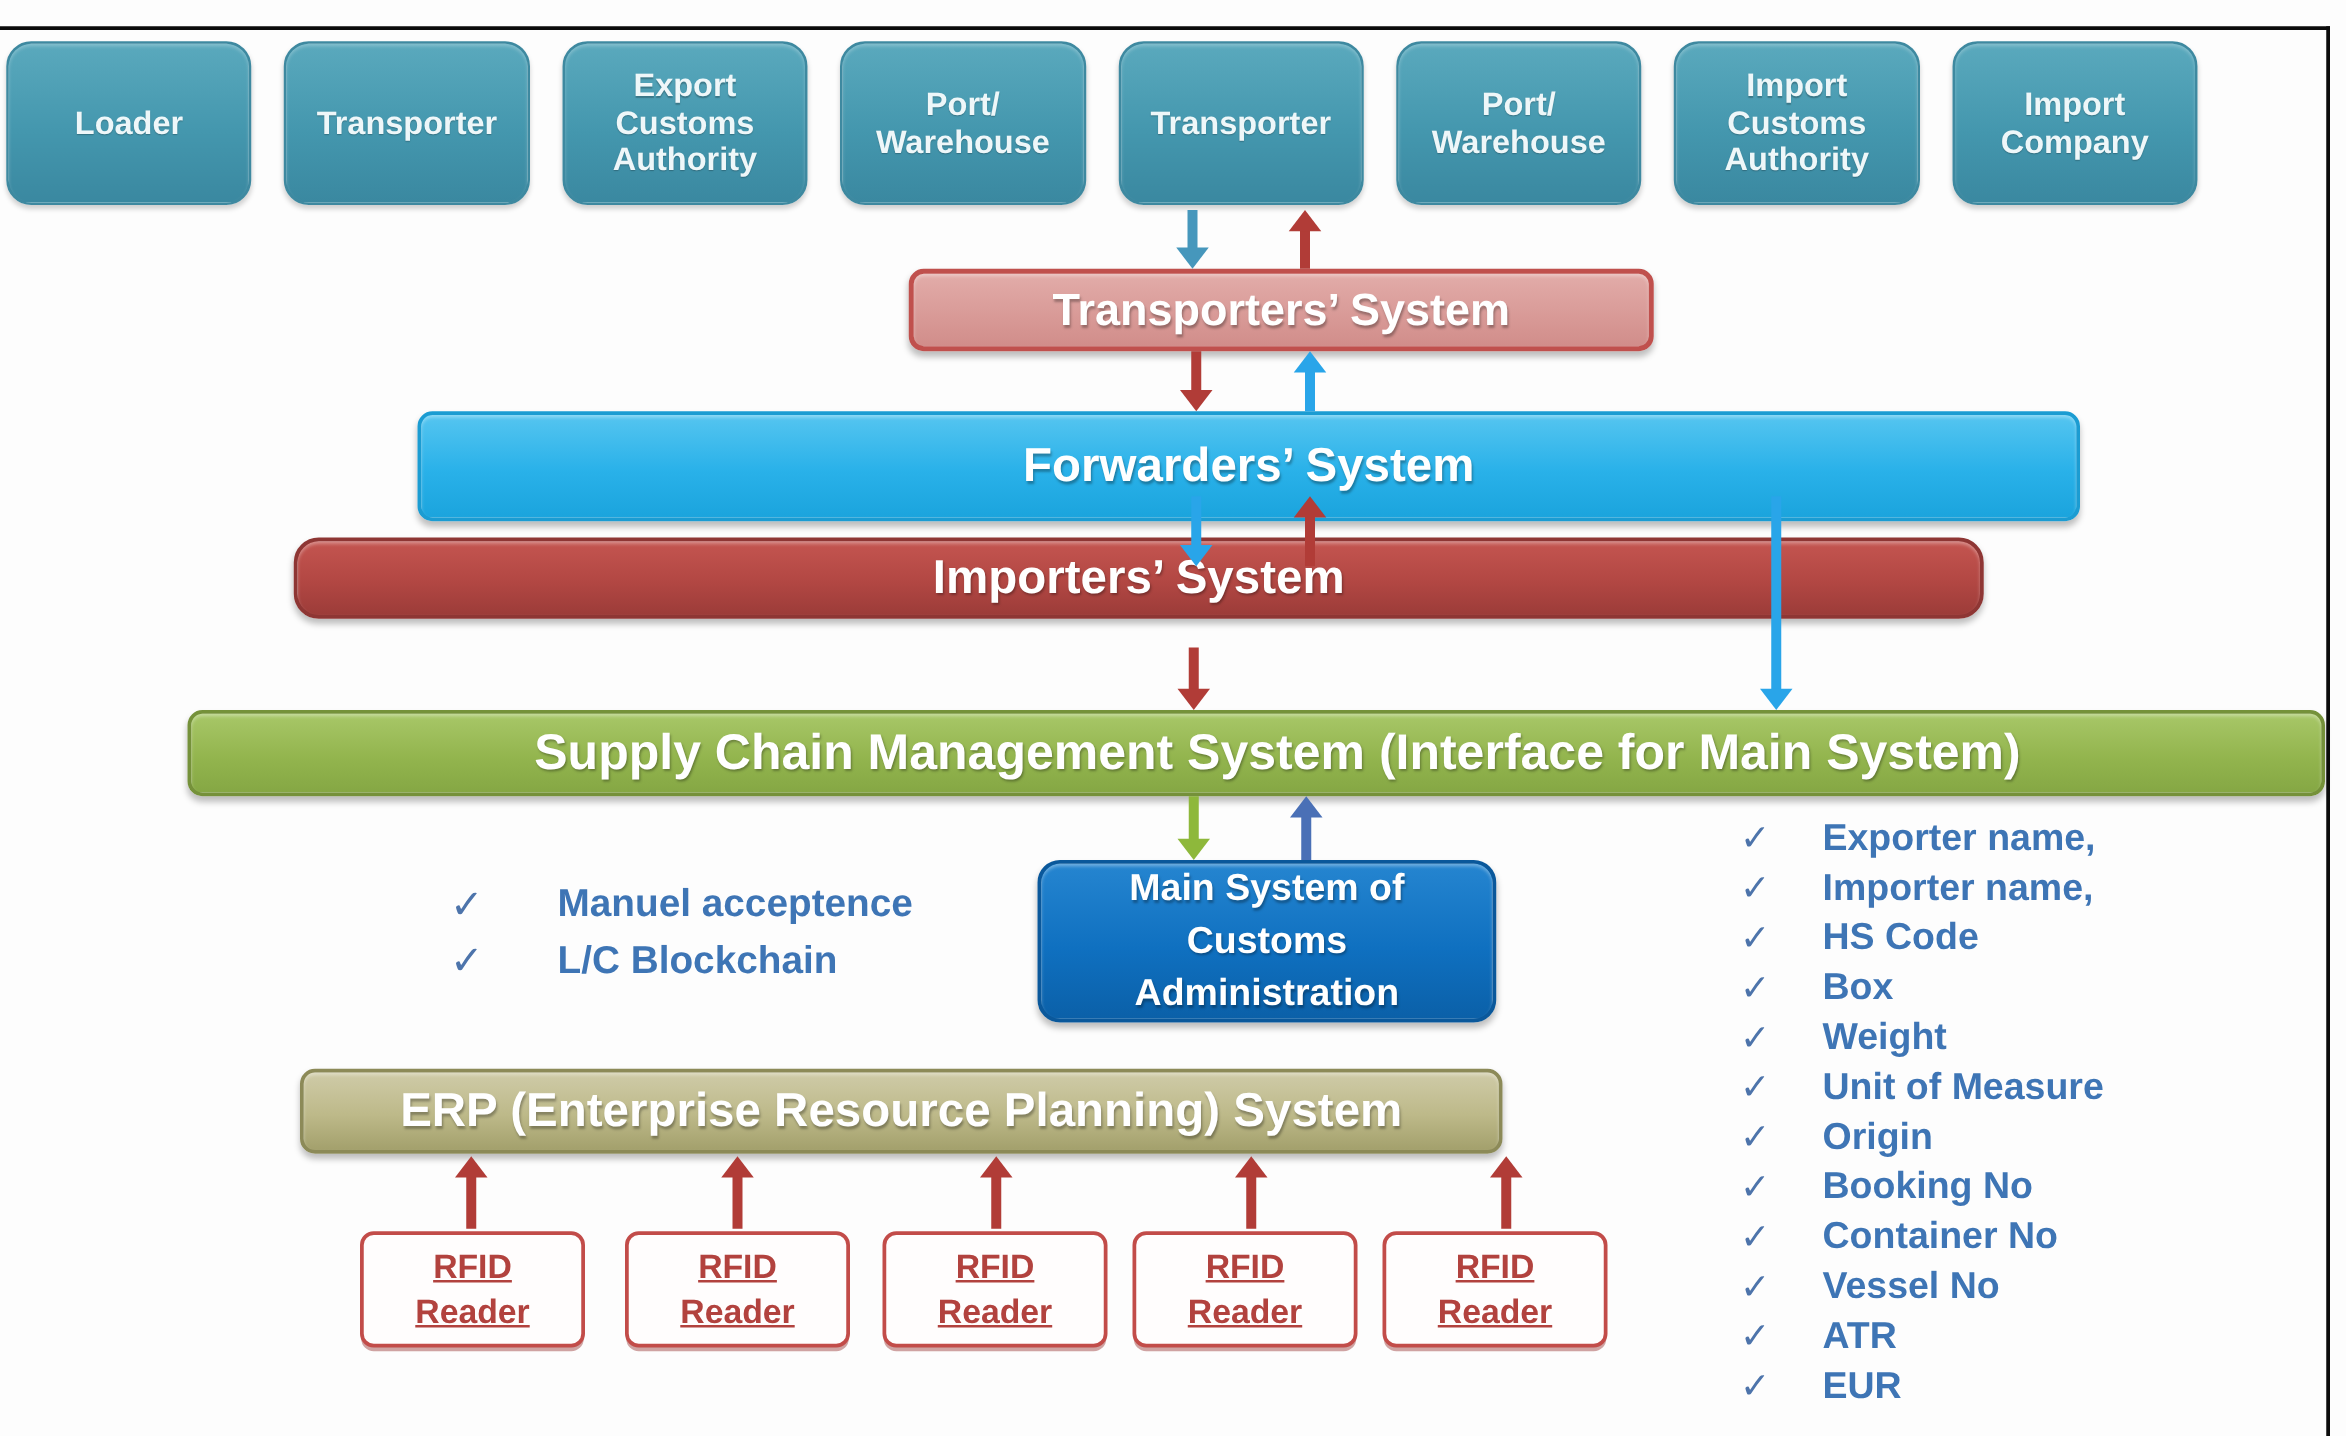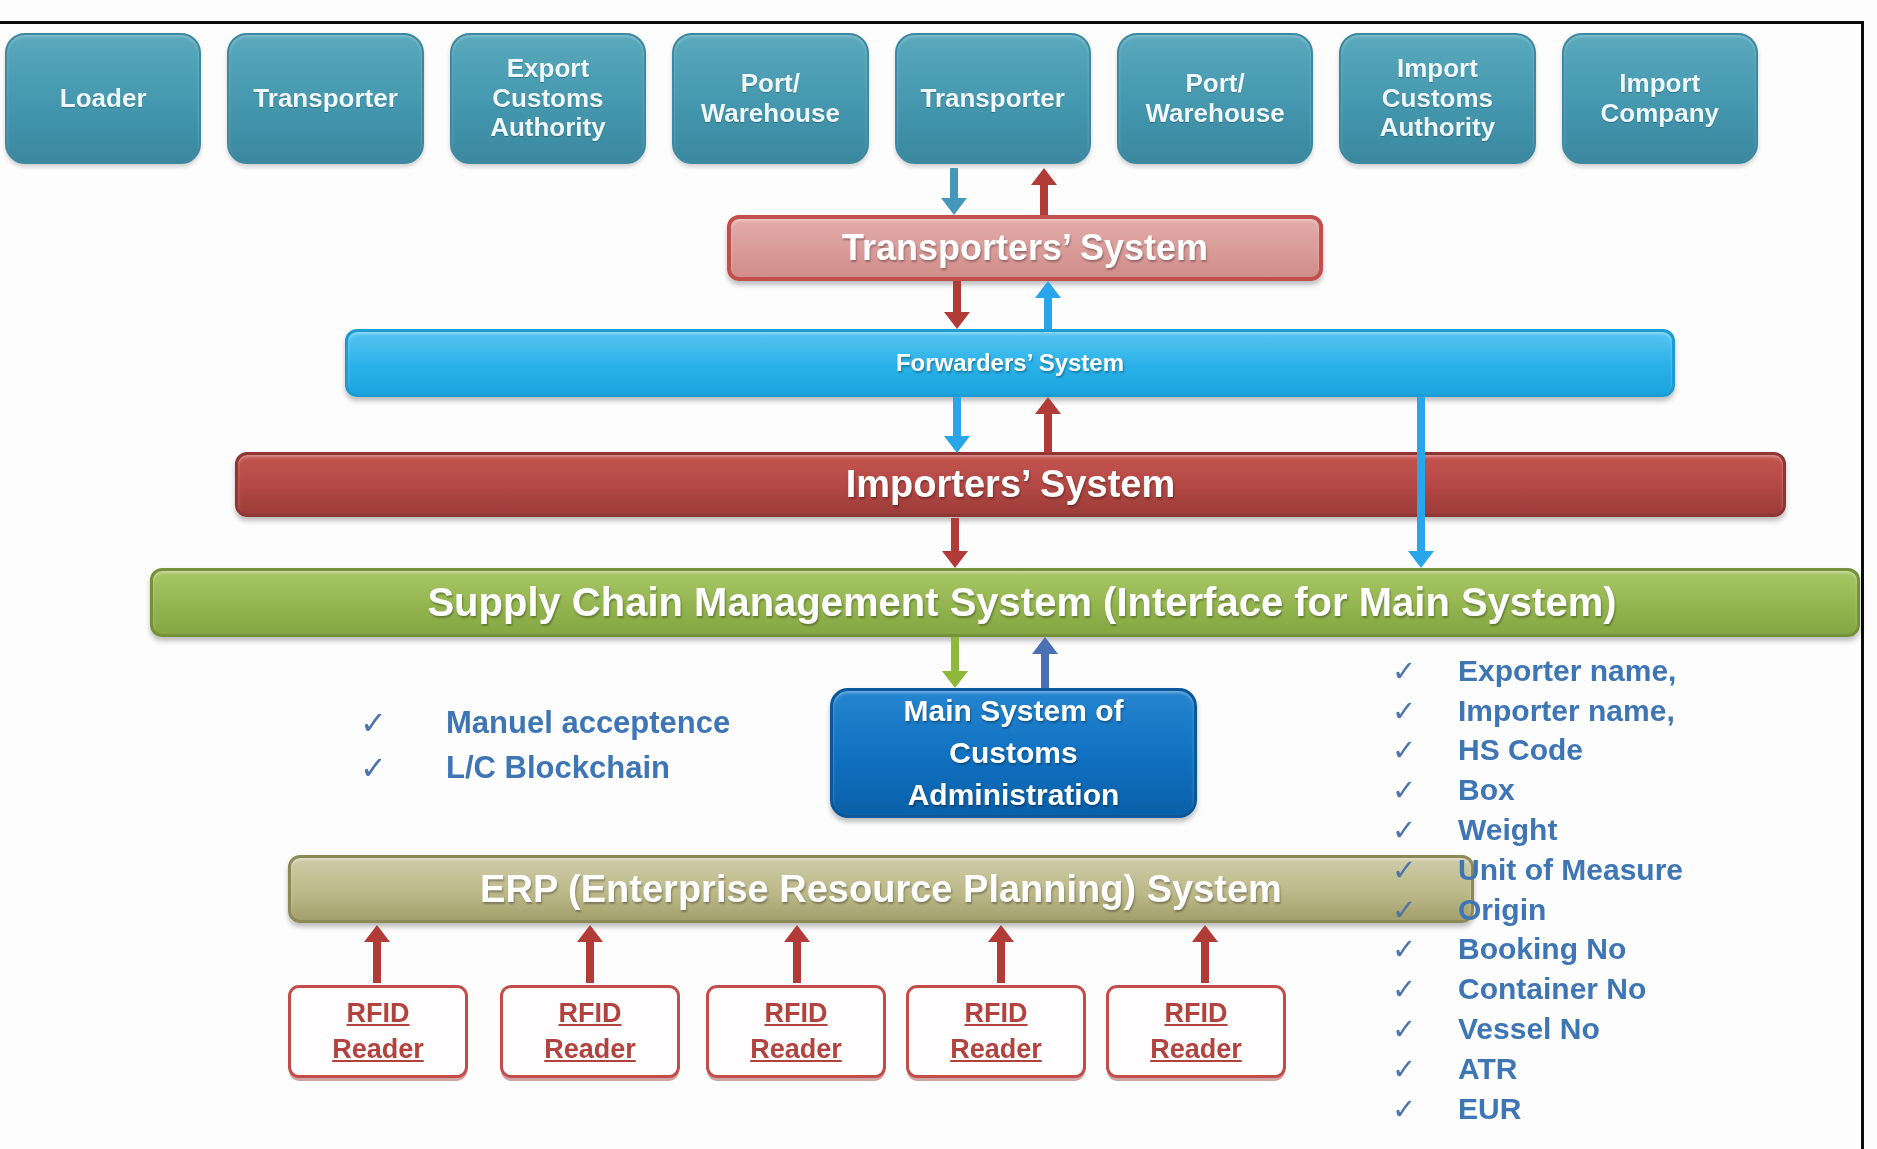--- a/index.html
+++ b/index.html
@@ -96,41 +96,41 @@
       </div>
     <div class="actor">
         <span>Import Company</span>
       </div>
   </div>
 
   <div class="bar c-salmon" style="left:727px;top:215px;width:596px;height:66px;font-size:36px;">
       <span>Transporters’ System</span>
     </div>
 
-  <div class="bar c-cyan" style="left:345px;top:329px;width:1330px;height:68px;font-size:24px;">
+  <div class="bar c-cyan" style="left:334px;top:329px;width:1330px;height:88px;font-size:38px;">
       <span>Forwarders’ System</span>
     </div>
 
-  <div class="bar c-red" style="left:235px;top:452px;width:1551px;height:65px;font-size:38px;">
+  <div class="bar c-red" style="left:235px;top:430px;width:1352px;height:65px;font-size:38px;border-radius:20px;">
       <span>Importers’ System</span>
     </div>
 
   <div class="bar c-green" style="left:150px;top:568px;width:1710px;height:69px;font-size:40px;">
       <span>Supply Chain Management System (Interface for Main System)</span>
     </div>
 
   <div class="bar c-blue" style="left:830px;top:688px;width:367px;height:130px;font-size:30px;border-radius:18px;">
     <span class="main-lines">
       <span>Main System of</span>
       <span>Customs</span>
       <span>Administration</span>
     </span>
   </div>
 
-  <div class="bar c-olive" style="left:240px;top:855px;width:1186px;height:68px;font-size:38px;margin-left:48px;">
+  <div class="bar c-olive" style="left:240px;top:855px;width:962px;height:68px;font-size:38px;">
       <span>ERP (Enterprise Resource Planning) System</span>
     </div>
 
   <div class="rfid" style="left:288px;">
       <span>RFID Reader</span>
     </div>
   <div class="rfid" style="left:500px;">
       <span>RFID Reader</span>
     </div>
   <div class="rfid" style="left:706px;">

